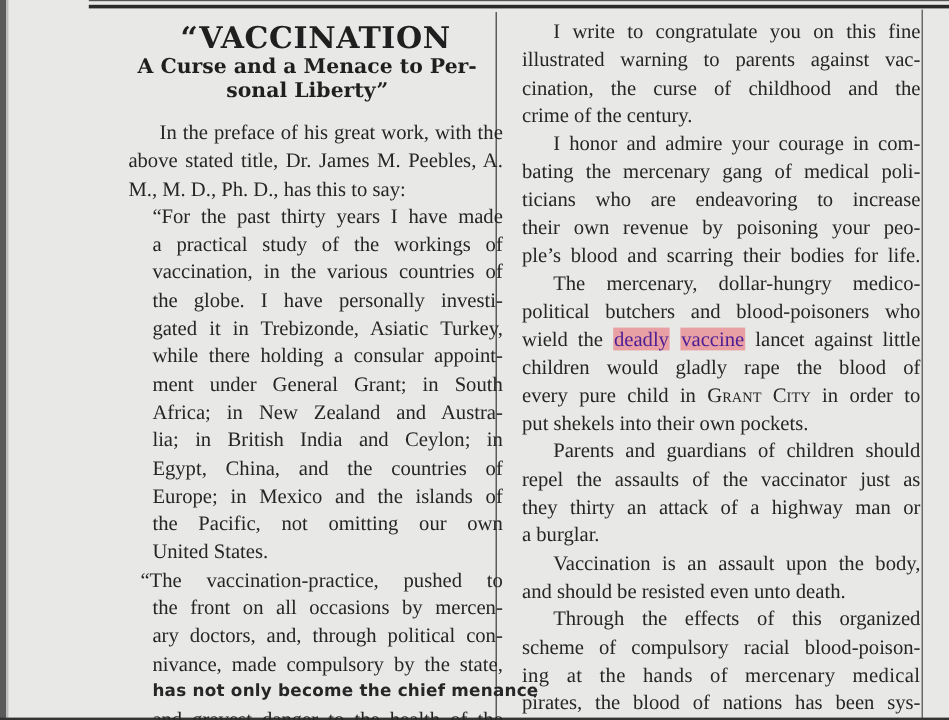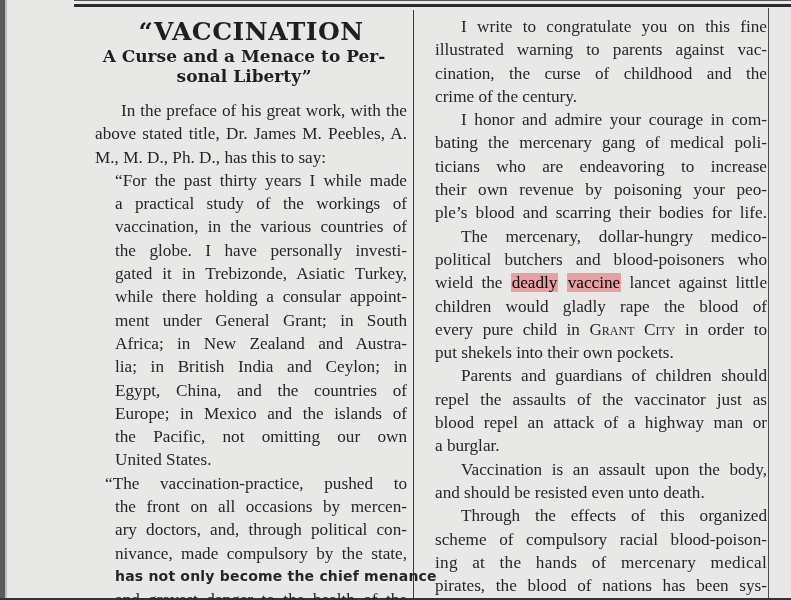--- a/index.html
+++ b/index.html
@@ -116,21 +116,21 @@
       height: 23.3px;
     }
     .line.last {
       text-align-last: left;
     }
     .indent { padding-left: 26px; }
     .quote-indent { padding-left: 8px; }
     .sc { font-variant: small-caps; }
     .hl {
       background: #e8a0a4;
-      color: #000000;
+      color: #4c1d95;
       padding: 0 1px;
     }
     .odd-font {
       font-family: "DejaVu Sans", sans-serif;
       font-weight: bold;
       font-size: 14px;
       letter-spacing: 0.2px;
     }
   </style>
 </head>
@@ -138,32 +138,32 @@
 
 <div class="page">
   <div class="left-edge"></div>
   <div class="left-edge-inner"></div>
   <div class="top-rule-thin"></div>
   <div class="top-rule"></div>
   <div class="col-divider"></div>
   <div class="right-rule"></div>
   <div class="bottom-edge"></div>
 
-  <div class="col col-left" style="height:600px;">
+  <div class="col col-left" style="height:600px;margin-left:12px;">
     <h1 class="headline">“VACCINATION</h1>
     <h2 class="subhead">
       <span class="line" style="text-align:center;text-align-last:center;height:20px;">A Curse and a Menace to Per-</span>
       <span class="line" style="text-align:right;text-align-last:center;height:20px;">sonal Liberty”</span>
     </h2>
 
     <div class="body-text left-body">
       <span class="line indent">In the preface of his great work, with the</span>
       <span class="line">above stated title, Dr. James M. Peebles, A.</span>
       <span class="line last">M., M. D., Ph. D., has this to say:</span>
-      <span class="line quote-indent" style="padding-left:20px;">“For the past thirty years I while made</span>
+      <span class="line quote-indent" style="padding-left:20px;">“For the past thirty years I have made</span>
       <span class="line" style="padding-left:20px;">a practical study of the workings of</span>
       <span class="line" style="padding-left:20px;">vaccination, in the various countries of</span>
       <span class="line" style="padding-left:20px;">the globe. I have personally investi-</span>
       <span class="line" style="padding-left:20px;">gated it in Trebizonde, Asiatic Turkey,</span>
       <span class="line" style="padding-left:20px;">while there holding a consular appoint-</span>
       <span class="line" style="padding-left:20px;">ment under General Grant; in South</span>
       <span class="line" style="padding-left:20px;">Africa; in New Zealand and Austra-</span>
       <span class="line" style="padding-left:20px;">lia; in British India and Ceylon; in</span>
       <span class="line" style="padding-left:20px;">Egypt, China, and the countries of</span>
       <span class="line" style="padding-left:20px;font-family:Liberation Serif, serif;">Europe; in Mexico and the islands of</span>
@@ -191,21 +191,21 @@
       <span class="line">their own revenue by poisoning your peo-</span>
       <span class="line">ple’s blood and scarring their bodies for life.</span>
       <span class="line indent">The mercenary, dollar-hungry medico-</span>
       <span class="line">political butchers and blood-poisoners who</span>
       <span class="line"><span>wield the</span> <span class="hl">deadly</span> <span class="hl">vaccine</span> <span>lancet against little</span></span>
       <span class="line">children would gladly rape the blood of</span>
       <span class="line"><span>every pure child in</span> <span class="sc">Grant City</span> <span>in order to</span></span>
       <span class="line last">put shekels into their own pockets.</span>
       <span class="line indent">Parents and guardians of children should</span>
       <span class="line">repel the assaults of the vaccinator just as</span>
-      <span class="line">blood repel an attack of a highway man or</span>
+      <span class="line">they thirty an attack of a highway man or</span>
       <span class="line last">a burglar.</span>
       <span class="line indent">Vaccination is an assault upon the body,</span>
       <span class="line last">and should be resisted even unto death.</span>
       <span class="line indent">Through the effects of this organized</span>
       <span class="line">scheme of compulsory racial blood-poison-</span>
       <span class="line" style="letter-spacing:0.3px;">ing at the hands of mercenary medical</span>
       <span class="line">pirates, the blood of nations has been sys-</span>
 
     </div>
   </div>

